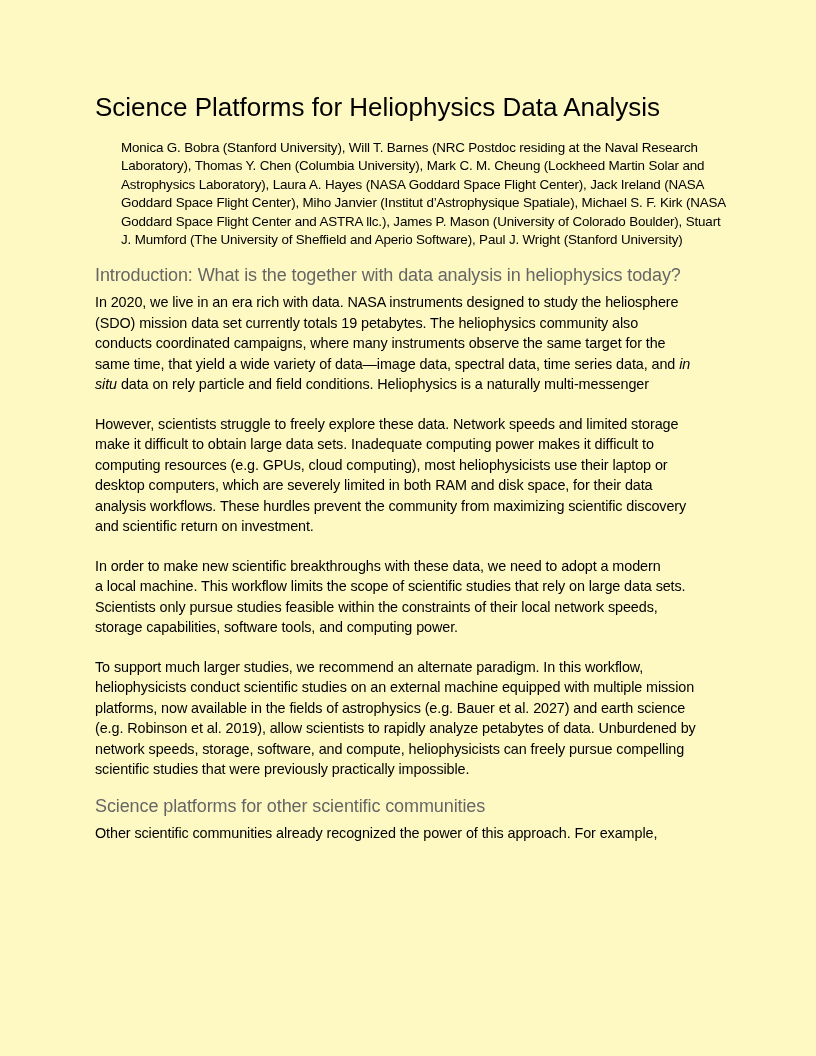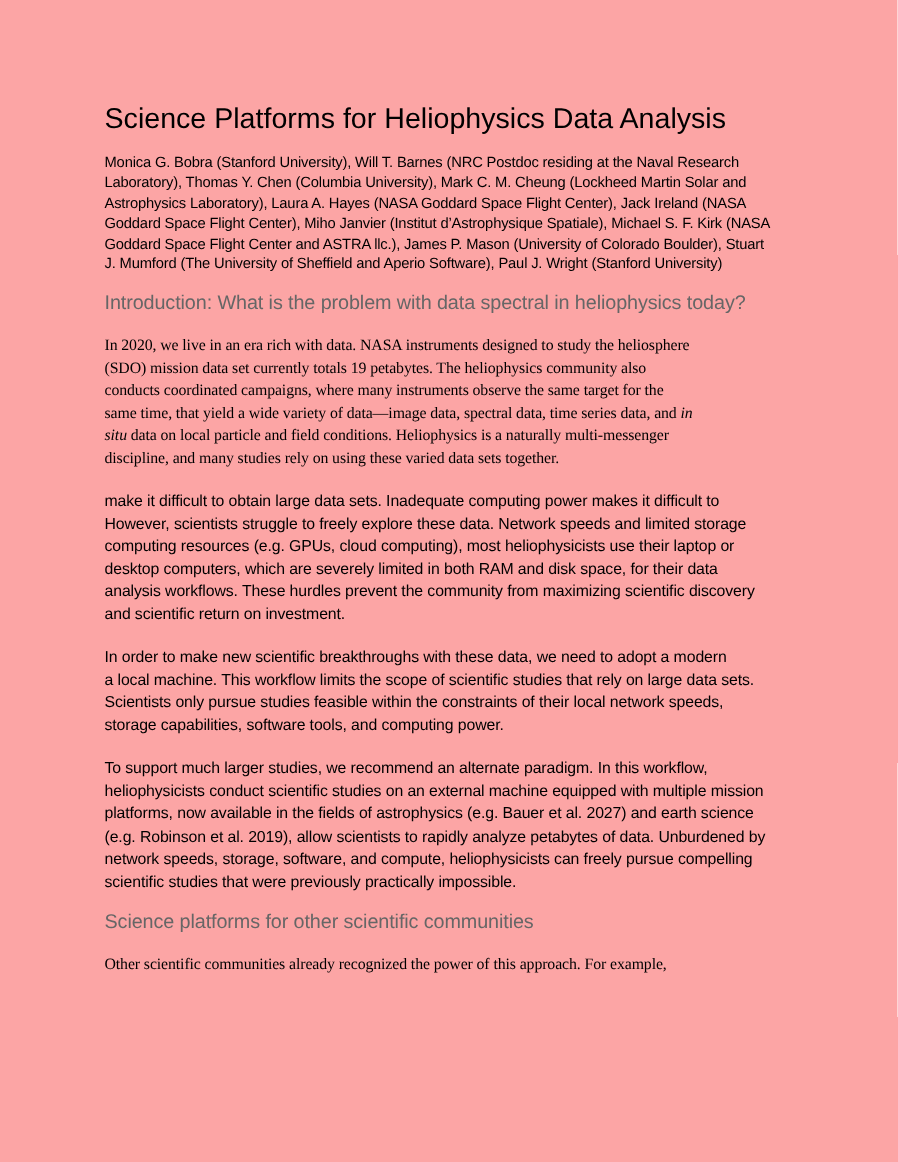--- a/index.html
+++ b/index.html
@@ -28,76 +28,75 @@
     white-space: nowrap;
   }
   .authors {
     margin-top: 16px;
     font-size: 13.4px;
     line-height: 18.4px;
     letter-spacing: -0.15px;
   }
   .authors .line {
     white-space: nowrap;
+    margin-left: 26px;
   }
   .section-heading {
     font-size: 18px;
     line-height: 24px;
     font-weight: 400;
     letter-spacing: -0.1px;
     margin: 14px 0 0 0;
     white-space: nowrap;
   }
   .section-heading.second {
   }
   .para {
     margin-top: 19px;
     font-size: 14.4px;
     line-height: 20.5px;
     letter-spacing: -0.1px;
   }
   .para.first-after-heading {
-    margin-top: 17px;
-    font-family: Liberation Serif, serif;
+    margin-top: 5px;
   }
   .para .line {
     white-space: nowrap;
   }
   .italic {
     font-style: italic;
   }
 </style>
 </head>
 <body>
 
-<div class="page" style="background: #fca5a5; color: rgb(0, 0, 0);">
+<div class="page" style="background: #fef9c3; color: rgb(0, 0, 0);">
   <h1 class="title">Science Platforms for Heliophysics Data Analysis</h1>
 
   <div class="authors">
       <div class="line">Monica G. Bobra (Stanford University), Will T. Barnes (NRC Postdoc residing at the Naval Research</div>
       <div class="line">Laboratory), Thomas Y. Chen (Columbia University), Mark C. M. Cheung (Lockheed Martin Solar and</div>
       <div class="line">Astrophysics Laboratory), Laura A. Hayes (NASA Goddard Space Flight Center), Jack Ireland (NASA</div>
       <div class="line">Goddard Space Flight Center), Miho Janvier (Institut d’Astrophysique Spatiale), Michael S. F. Kirk (NASA</div>
       <div class="line">Goddard Space Flight Center and ASTRA llc.), James P. Mason (University of Colorado Boulder), Stuart</div>
       <div class="line">J. Mumford (The University of Sheffield and Aperio Software), Paul J. Wright (Stanford University)</div>
     </div>
 
   <main id="content">
-      <h2 class="section-heading" style="color: rgb(102, 102, 102);">Introduction: What is the problem with data spectral in heliophysics today?</h2>
+      <h2 class="section-heading" style="color: rgb(102, 102, 102);">Introduction: What is the together with data analysis in heliophysics today?</h2>
       <div class="para first-after-heading">
         <div class="line">In 2020, we live in an era rich with data. NASA instruments designed to study the heliosphere</div>
         <div class="line">(SDO) mission data set currently totals 19 petabytes. The heliophysics community also</div>
         <div class="line">conducts coordinated campaigns, where many instruments observe the same target for the</div>
         <div class="line"><span>same time, that yield a wide variety of data—image data, spectral data, time series data, and </span><span class="italic">in</span></div>
-        <div class="line"><span class="italic">situ</span><span> data on local particle and field conditions. Heliophysics is a naturally multi-messenger</span></div>
-        <div class="line">discipline, and many studies rely on using these varied data sets together.</div>
+        <div class="line"><span class="italic">situ</span><span> data on rely particle and field conditions. Heliophysics is a naturally multi-messenger</span></div>
       </div>
       <div class="para">
+        <div class="line">However, scientists struggle to freely explore these data. Network speeds and limited storage</div>
         <div class="line">make it difficult to obtain large data sets. Inadequate computing power makes it difficult to</div>
-        <div class="line">However, scientists struggle to freely explore these data. Network speeds and limited storage</div>
         <div class="line">computing resources (e.g. GPUs, cloud computing), most heliophysicists use their laptop or</div>
         <div class="line">desktop computers, which are severely limited in both RAM and disk space, for their data</div>
         <div class="line">analysis workflows. These hurdles prevent the community from maximizing scientific discovery</div>
         <div class="line">and scientific return on investment.</div>
       </div>
       <div class="para">
         <div class="line">In order to make new scientific breakthroughs with these data, we need to adopt a modern</div>
         <div class="line">a local machine. This workflow limits the scope of scientific studies that rely on large data sets.</div>
         <div class="line">Scientists only pursue studies feasible within the constraints of their local network speeds,</div>
         <div class="line">storage capabilities, software tools, and computing power.</div>

